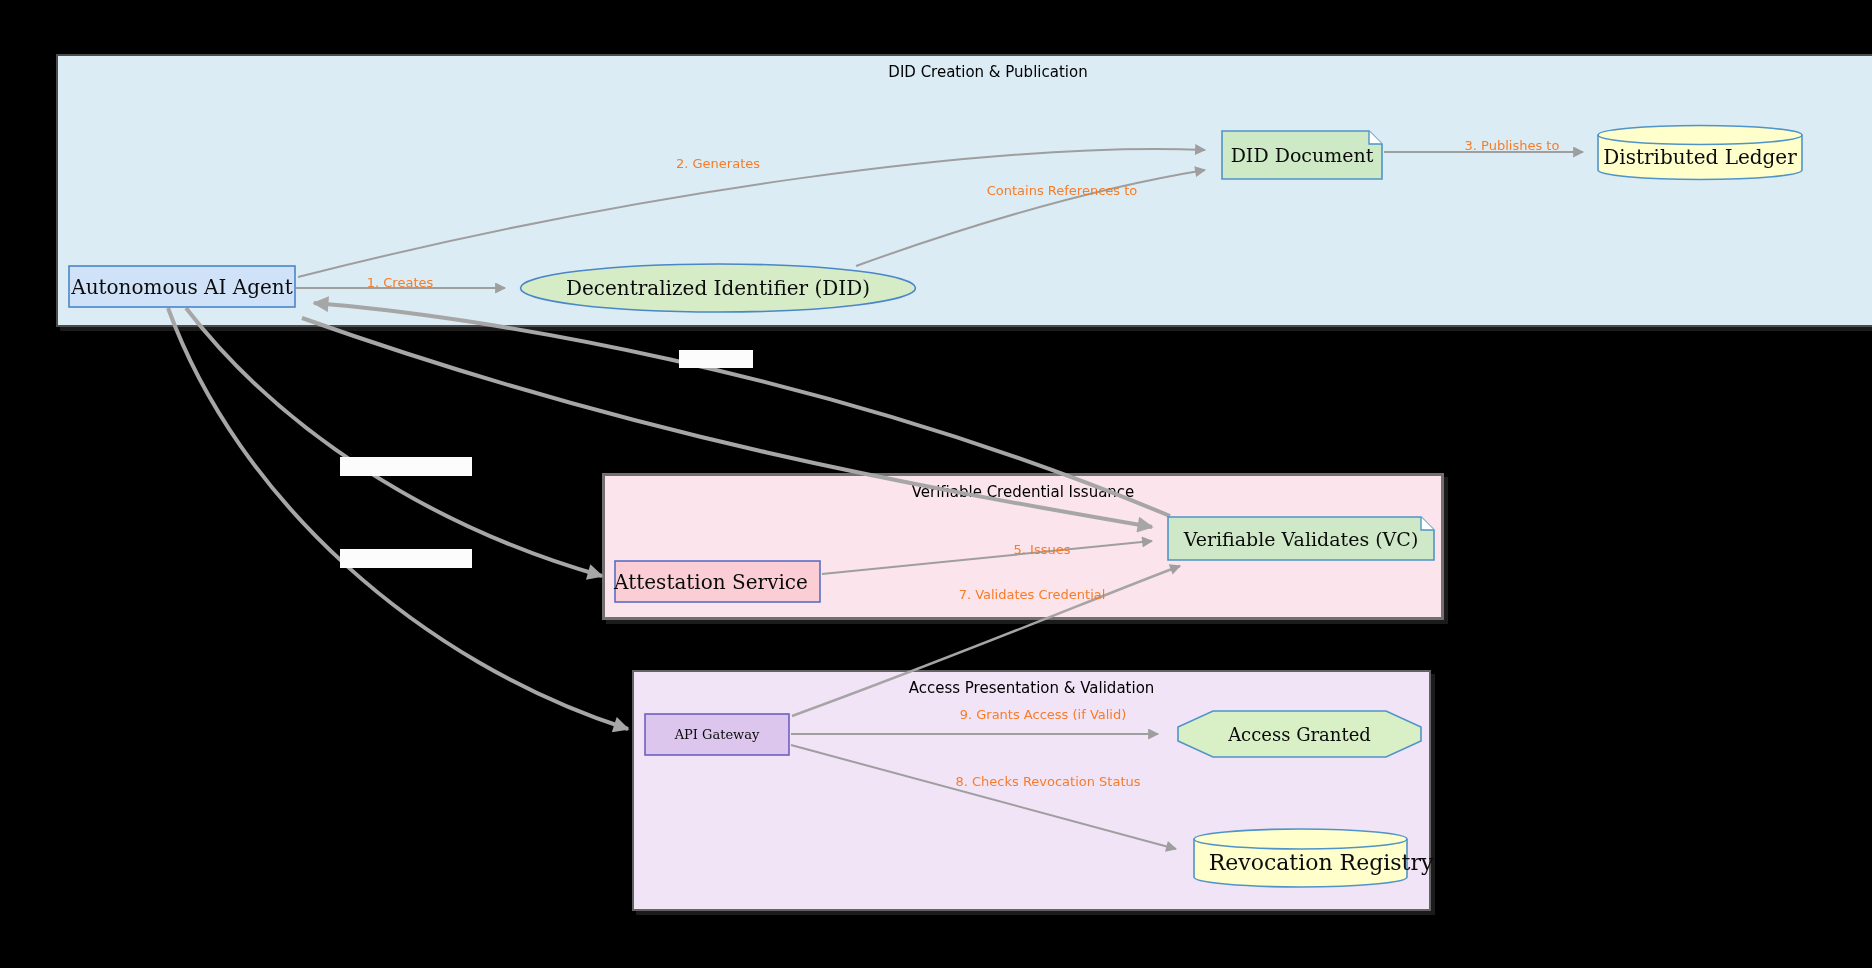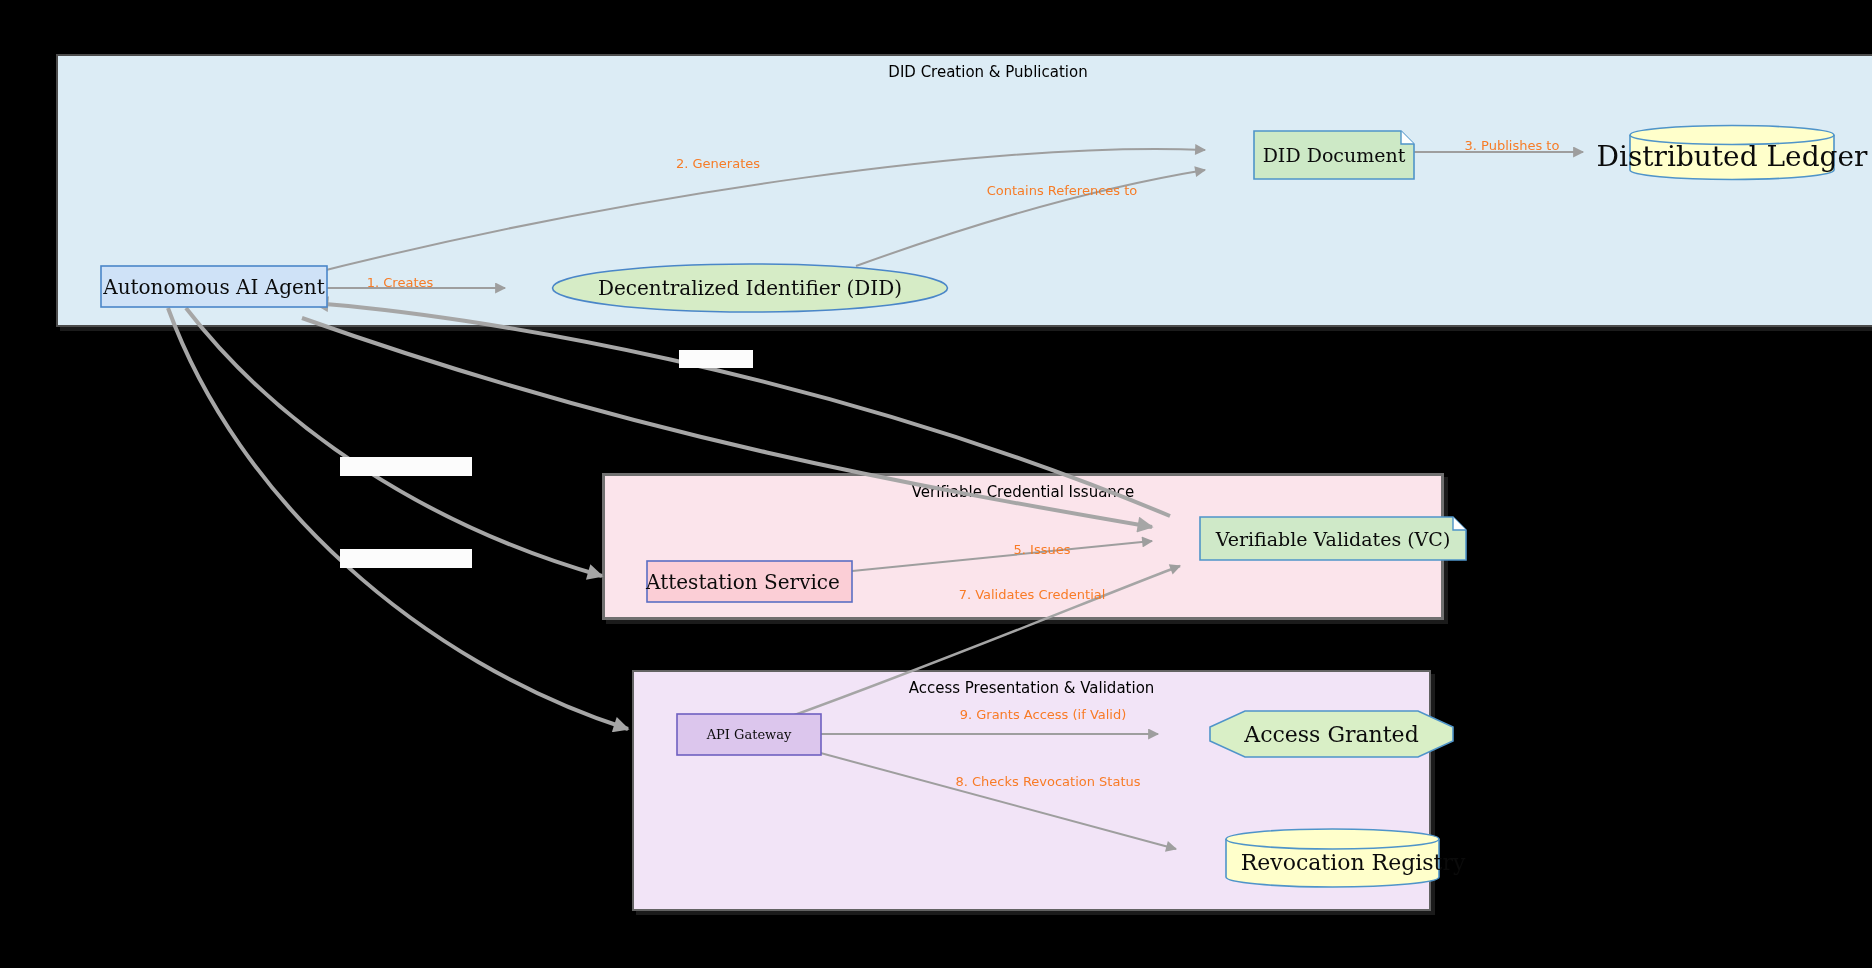--- a/index.html
+++ b/index.html
@@ -2,21 +2,21 @@
 <html><head>
 <meta charset="utf-8">
 <style>
   html,body{margin:0;padding:0;background:#000;}
   .canvas{position:relative;width:1872px;height:968px;background:#000;overflow:hidden;
           font-family:"DejaVu Sans",sans-serif;}
   .cluster{position:absolute;box-sizing:border-box;box-shadow:4px 4px 0 #1b1b1b;}
   .cluster-title{position:absolute;top:7px;left:0;right:0;text-align:center;color:#000;
                  font-size:15px;font-family:"DejaVu Sans",sans-serif;}
   .edges{position:absolute;left:0;top:0;z-index:2;pointer-events:none;}
-  .node{position:absolute;z-index:4;margin-left:32px;}
+  .node{position:absolute;z-index:4;}
   .node svg{position:absolute;left:0;top:0;overflow:visible;}
   .node .lbl{position:absolute;left:0;top:0;right:0;bottom:0;display:flex;align-items:center;
              justify-content:center;color:#0b0b0b;font-family:"DejaVu Serif",serif;
              white-space:nowrap;}
   .edge-label{position:absolute;z-index:5;transform:translate(-50%,-50%);color:#f97316;
               opacity:.92;font-size:13px;white-space:nowrap;font-family:"DejaVu Sans",sans-serif;}
   .white-block{position:absolute;z-index:3;background:#fcfcfc;}
   .c1{left:56px;top:54px;width:1864px;height:273px;border:2px solid #4c4c4c;}
   .c2{left:602px;top:473px;width:842px;height:147px;border:3px solid #707070;}
   .c3{left:632px;top:670px;width:799px;height:241px;border:2px solid #636363;}
@@ -85,21 +85,21 @@
       <path d="M148,1 L148,14 L161,14" fill="#ffffff" stroke-width="1.4" stroke="#4f94c9"></path>
     </svg>
     <div class="lbl" style="font-size:19px;">DID Document</div>
   </div>
 
   <div class="node" style="left:1597px;top:125px;width:206px;height:55px;">
     <svg width="206" height="55">
       <path d="M1,10 L1,45 A102,9.5 0 0 0 205,45 L205,10" stroke-width="1.6" fill="#ffffcb" stroke="#4f94c9"></path>
       <ellipse cx="103" cy="10" rx="102" ry="9.5" stroke-width="1.6" fill="#ffffcb" stroke="#4f94c9"></ellipse>
     </svg>
-    <div class="lbl" style="font-size:28px;padding-top:8px;text-align:right;">Distributed Ledger</div>
+    <div class="lbl" style="font-size:20px;padding-top:8px;text-align:right;">Distributed Ledger</div>
   </div>
 
   <div class="node" style="left:614px;top:560px;width:194px;height:43px;">
     <svg width="207" height="43">
       <rect x="1" y="1" width="205" height="41" stroke-width="1.6" fill="#fbced6" stroke="#5a6ec4"></rect>
     </svg>
     <div class="lbl" style="font-size:20px;">Attestation Service</div>
   </div>
 
   <div class="node" style="left:1167px;top:516px;width:268px;height:45px;">
@@ -114,21 +114,21 @@
     <svg width="146" height="43">
       <rect x="1" y="1" width="144" height="41" stroke-width="1.6" fill="#dcc6ed" stroke="#6f5fc0"></rect>
     </svg>
     <div class="lbl" style="font-size:13px;">API Gateway</div>
   </div>
 
   <div class="node" style="left:1177px;top:710px;width:245px;height:48px;">
     <svg width="245" height="48">
       <polygon points="36,1 209,1 244,17 244,31 209,47 36,47 1,31 1,17" stroke-width="1.6" fill="#d9efc6" stroke="#4f94c9"></polygon>
     </svg>
-    <div class="lbl" style="font-size:22px;text-align:right;">Access Granted</div>
+    <div class="lbl" style="font-size:18px;text-align:right;">Access Granted</div>
   </div>
 
   <div class="node" style="left:1193px;top:828px;width:215px;height:60px;">
     <svg width="215" height="60">
       <path d="M1,11 L1,49 A106.5,10 0 0 0 214,49 L214,11" stroke-width="1.6" fill="#ffffcb" stroke="#4f94c9"></path>
       <ellipse cx="107.5" cy="11" rx="106.5" ry="10" stroke-width="1.6" fill="#ffffcb" stroke="#4f94c9"></ellipse>
     </svg>
     <div class="lbl" style="font-size:22px;padding-top:9px;padding-left:41px;">Revocation Registry</div>
   </div>
 

